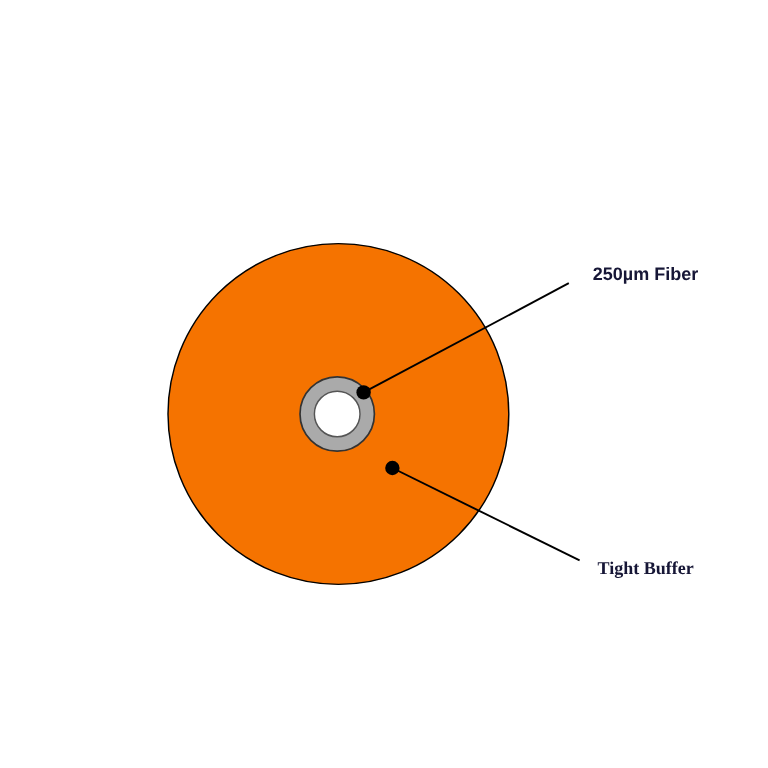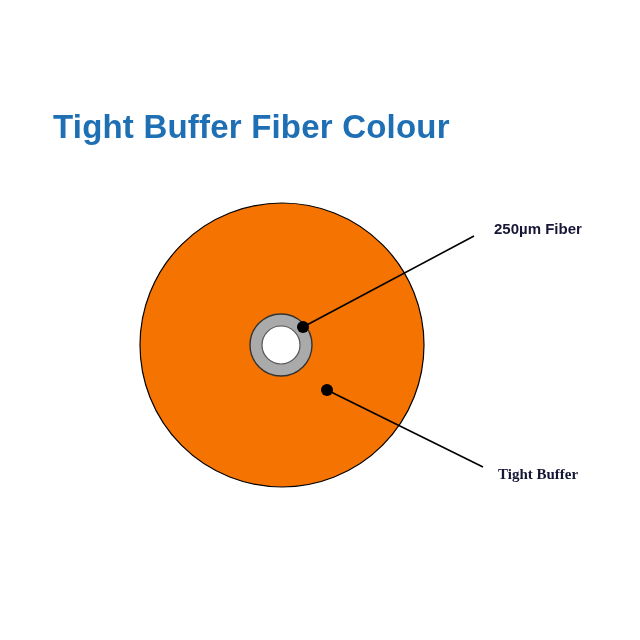--- a/index.html
+++ b/index.html
@@ -45,21 +45,20 @@
     left: 498px;
     top: 466px;
     font-family: Liberation Serif, serif;
   }
 </style>
 </head>
 <body>
 
 <div id="page">
 
-  <div id="diagram-title">Tight Buffer Fiber Colour</div>
 
   <svg id="cable-svg" width="640" height="640" viewBox="0 0 640 640">
 
     <circle cx="282" cy="345" r="142" fill="#f57300" stroke="#000000" stroke-width="1.2"></circle>
 
     <circle cx="281" cy="345" r="31" fill="#aaaaaa" stroke="#333333" stroke-width="1.4"></circle>
 
     <circle cx="281" cy="345" r="19" fill="#ffffff" stroke="#555555" stroke-width="1.2"></circle>
 
     <line x1="303" y1="327" x2="474" y2="236" stroke="#000000" stroke-width="1.6"></line>

